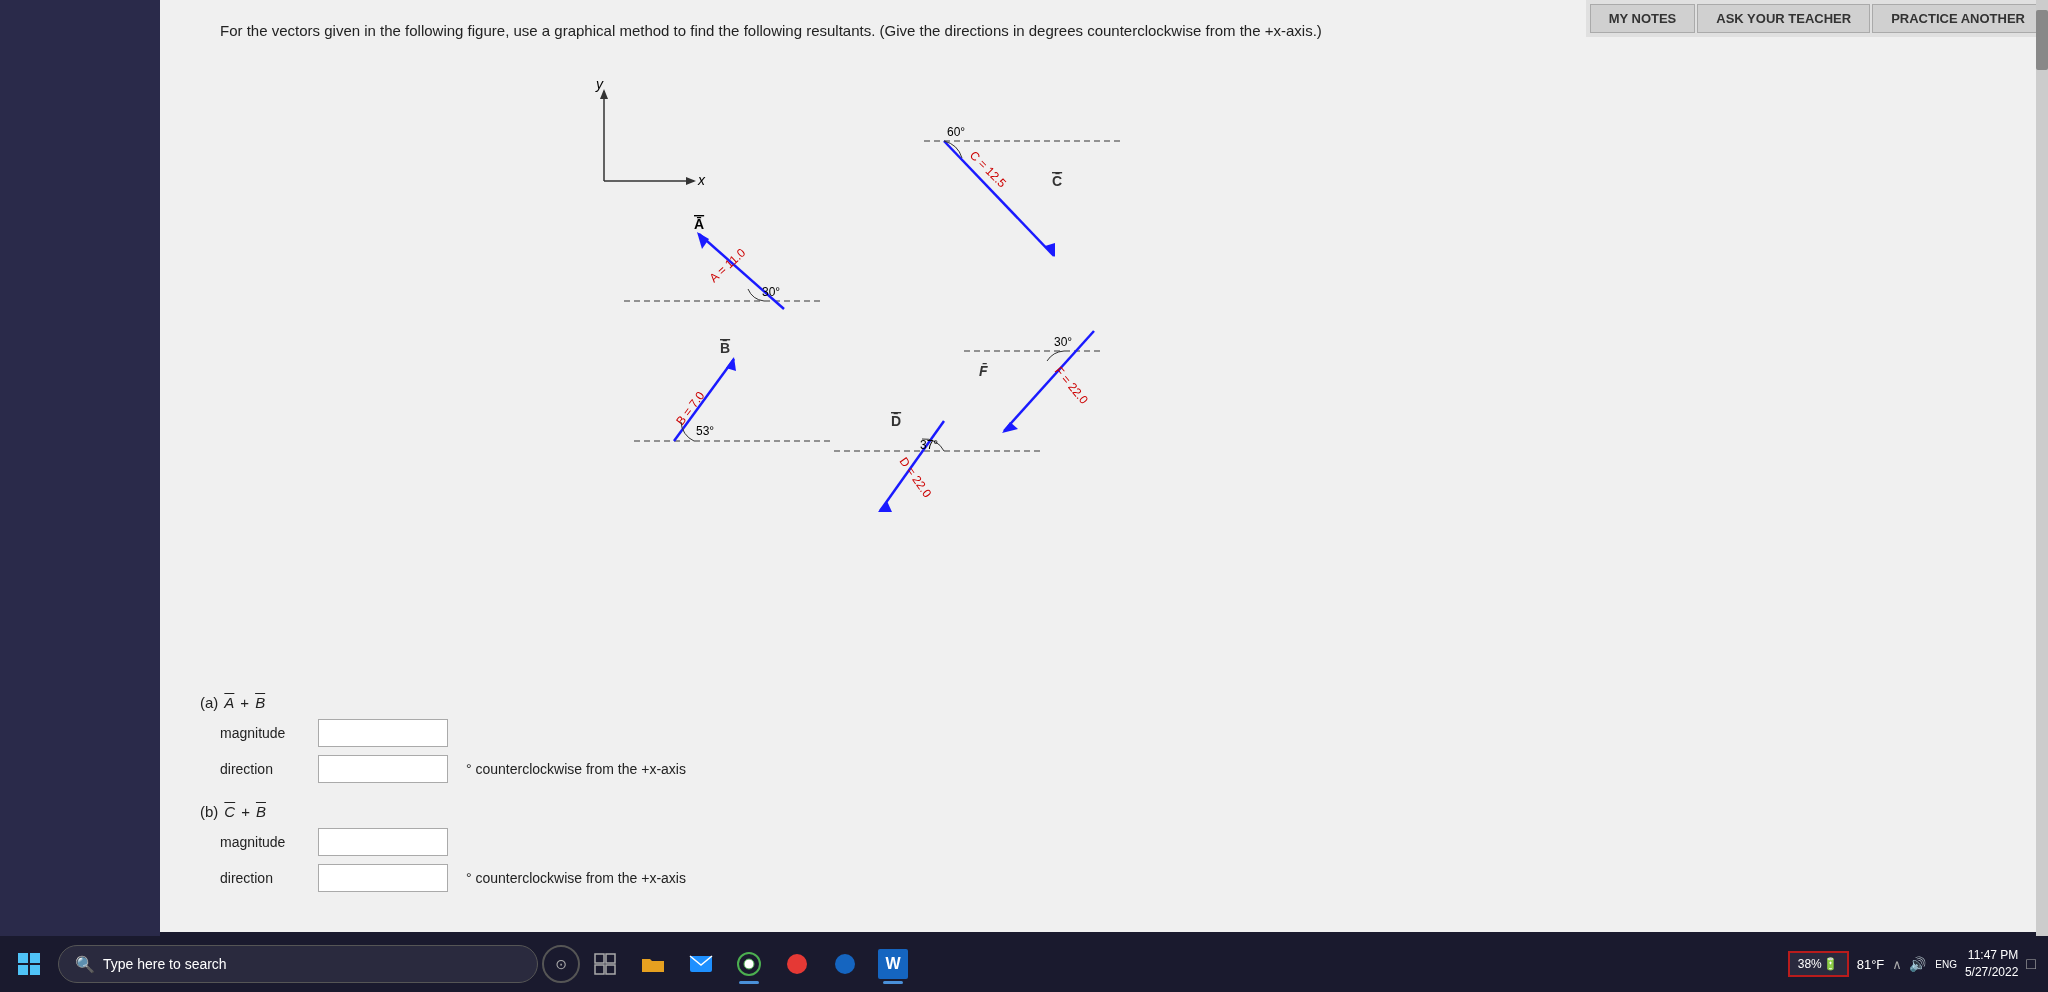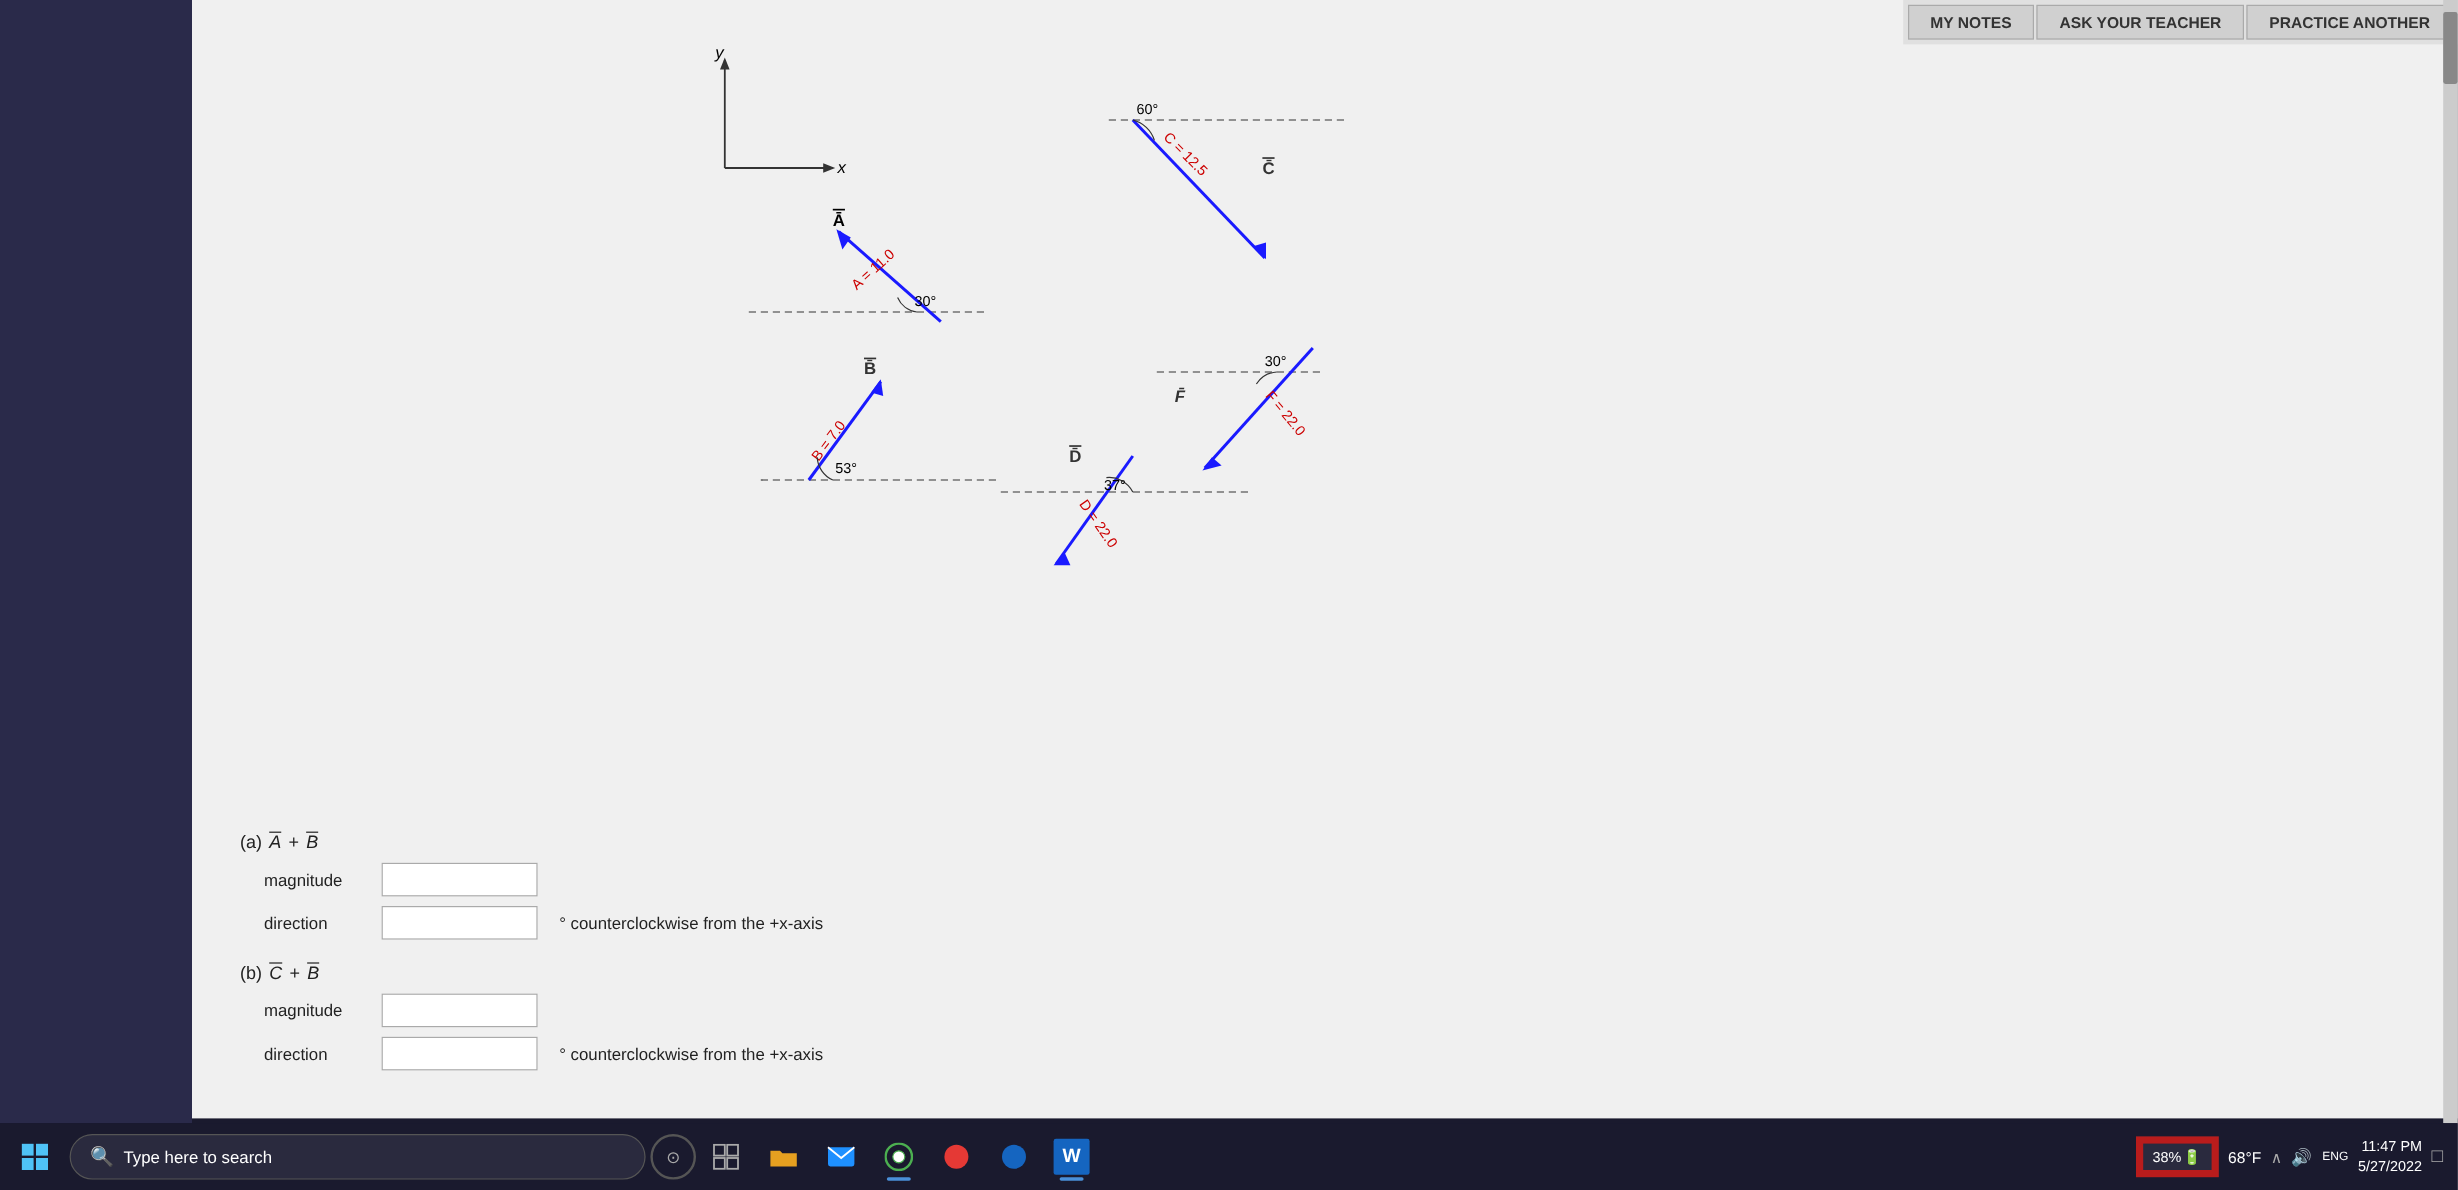--- a/index.html
+++ b/index.html
@@ -198,21 +198,21 @@
     .taskbar-right {
       display: flex;
       align-items: center;
       gap: 8px;
       margin-left: auto;
       padding-right: 8px;
     }
 
     .battery-indicator {
       background: #2a2a3e;
-      border: 6px solid #b91c1c;
+      border: 2px solid #b91c1c;
       padding: 4px 8px;
       color: #fff;
       font-size: 12px;
       display: flex;
       align-items: center;
       gap: 2px;
     }
 
     .taskbar-time {
       color: #fff;
@@ -271,20 +271,21 @@
 <div class="left-sidebar"></div>
 
 <div class="main-content">
 
   <div class="top-nav">
     <button class="nav-btn">MY NOTES</button>
     <button class="nav-btn">ASK YOUR TEACHER</button>
     <button class="nav-btn">PRACTICE ANOTHER</button>
   </div>
 
+  <p class="problem-text">For the vectors given in the following figure, use a graphical method to find the following resultants. (Give the directions in degrees counterclockwise from the +x-axis.)</p>
 
   <div class="diagram-area">
     <svg class="diagram-svg" viewBox="0 0 1400 520">
 
       <line x1="200" y1="120" x2="200" y2="30" stroke="#333" stroke-width="1.5"></line>
       <line x1="200" y1="120" x2="290" y2="120" stroke="#333" stroke-width="1.5"></line>
 
       <polygon points="200,28 196,38 204,38" fill="#333"></polygon>
       <polygon points="292,120 282,116 282,124" fill="#333"></polygon>
 
@@ -468,21 +469,21 @@
     </div>
   </div>
 
   <div class="taskbar-right">
 
     <div class="battery-indicator">
       <span>38%</span>
       <span>🔋</span>
     </div>
 
-    <span style="color:#fff; font-size:13px;">68°F</span>
+    <span style="color:#fff; font-size:13px;">81°F</span>
 
     <span style="color:#aaa; font-size:13px;">∧</span>
 
     <span style="color:#fff; font-size:14px;">🔊</span>
 
     <span class="taskbar-lang">ENG</span>
 
     <div class="taskbar-time">
       <div>11:47 PM</div>
       <div>5/27/2022</div>

